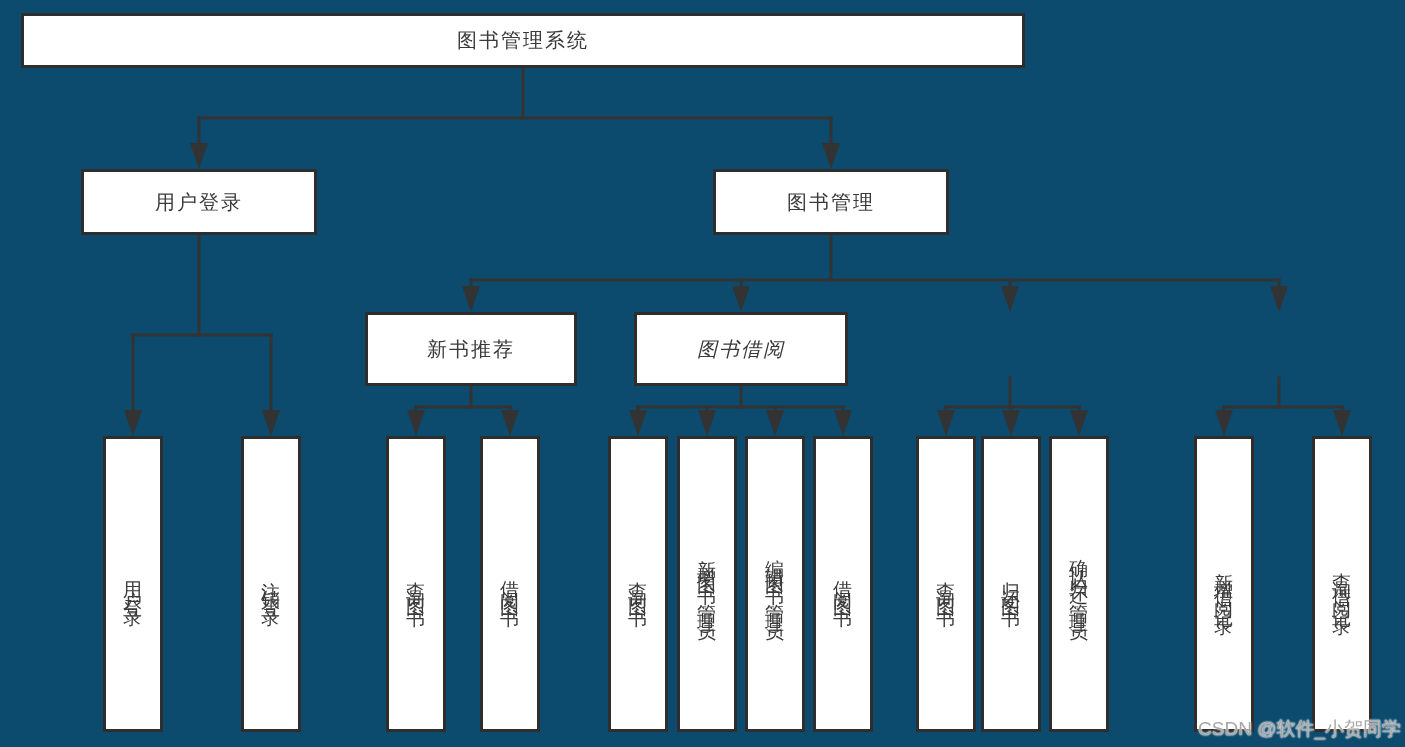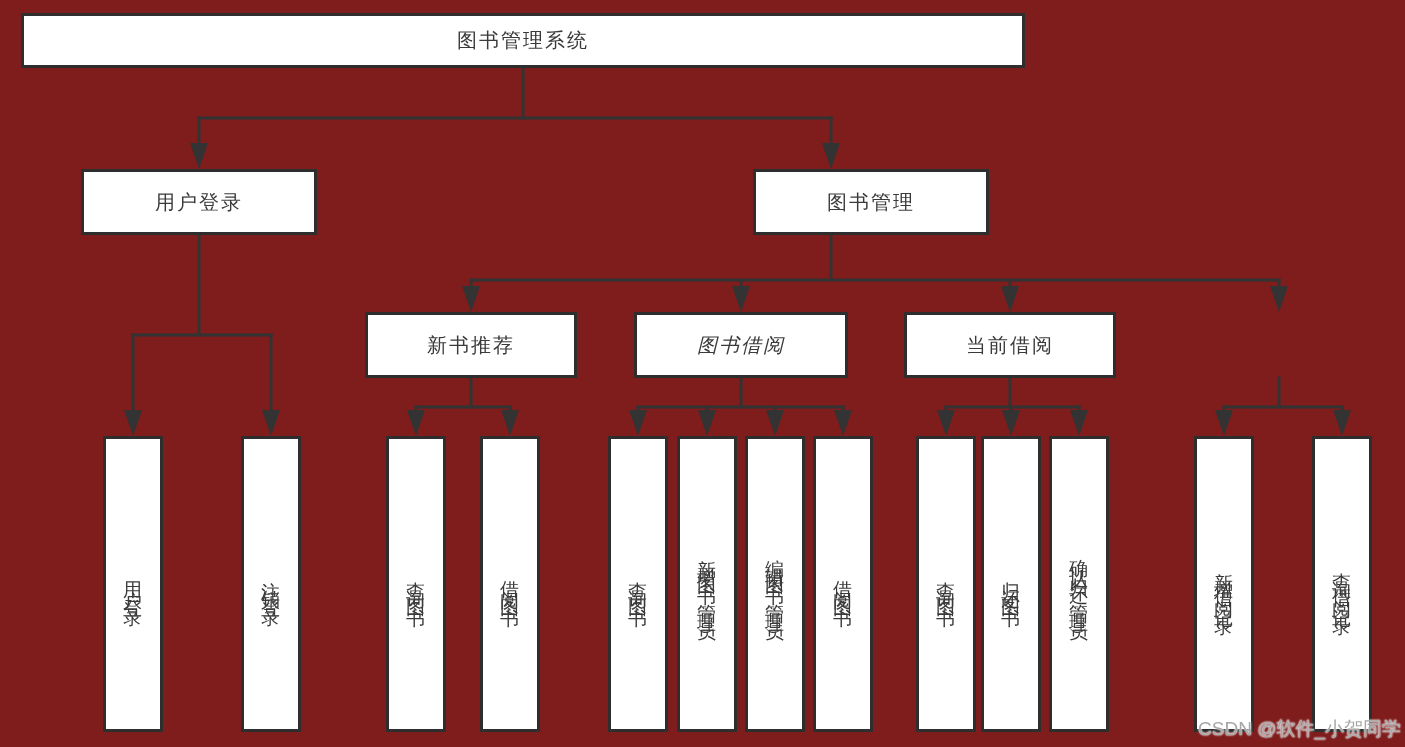--- a/index.html
+++ b/index.html
@@ -5,21 +5,21 @@
   html, body {
     margin: 0;
     padding: 0;
     background: #ffffff;
     font-family: "Liberation Sans", "DejaVu Sans", sans-serif;
   }
   .canvas {
     position: relative;
     width: 1405px;
     height: 747px;
-    background: #7f1d1d;
+    background: #0c4a6e;
     overflow: hidden;
   }
   .wires {
     position: absolute;
     left: 0;
     top: 0;
     pointer-events: none;
   }
   .wires line {
     stroke: #333333;
@@ -48,21 +48,21 @@
     width: 1004px;
     height: 55px;
   }
   .l1-node {
     top: 169px;
     width: 236px;
     height: 66px;
   }
   .l2-node {
     top: 312px;
-    height: 66px;
+    height: 74px;
   }
   .leaf {
     position: absolute;
     top: 436px;
     width: 60px;
     height: 296px;
     box-sizing: border-box;
     background: #ffffff;
     border: 3px solid #2e2e2e;
     display: flex;
@@ -171,33 +171,30 @@
     </g>
   </svg>
 
   <div class="node root-node">
     <span>图书管理系统</span>
   </div>
 
   <div class="node l1-node" style="left:81px;">
     <span>用户登录</span>
   </div>
-  <div class="node l1-node" style="left:753px;">
+  <div class="node l1-node" style="left:713px;">
     <span>图书管理</span>
   </div>
 
   <div class="node l2-node" style="left:365px;width:212px;">
     <span>新书推荐</span>
   </div>
   <div class="node l2-node" style="left:634px;width:214px;font-style:italic;">
     <span>图书借阅</span>
   </div>
-  <div class="node l2-node" style="left:904px;width:212px;">
-    <span>当前借阅</span>
-  </div>
 
   <div class="leaf" style="left:103px;">
     <span class="vtext">用户登录</span>
   </div>
   <div class="leaf" style="left:241px;">
     <span class="vtext">注销登录</span>
   </div>
 
   <div class="leaf" style="left:386px;">
     <span class="vtext">查询图书</span>

